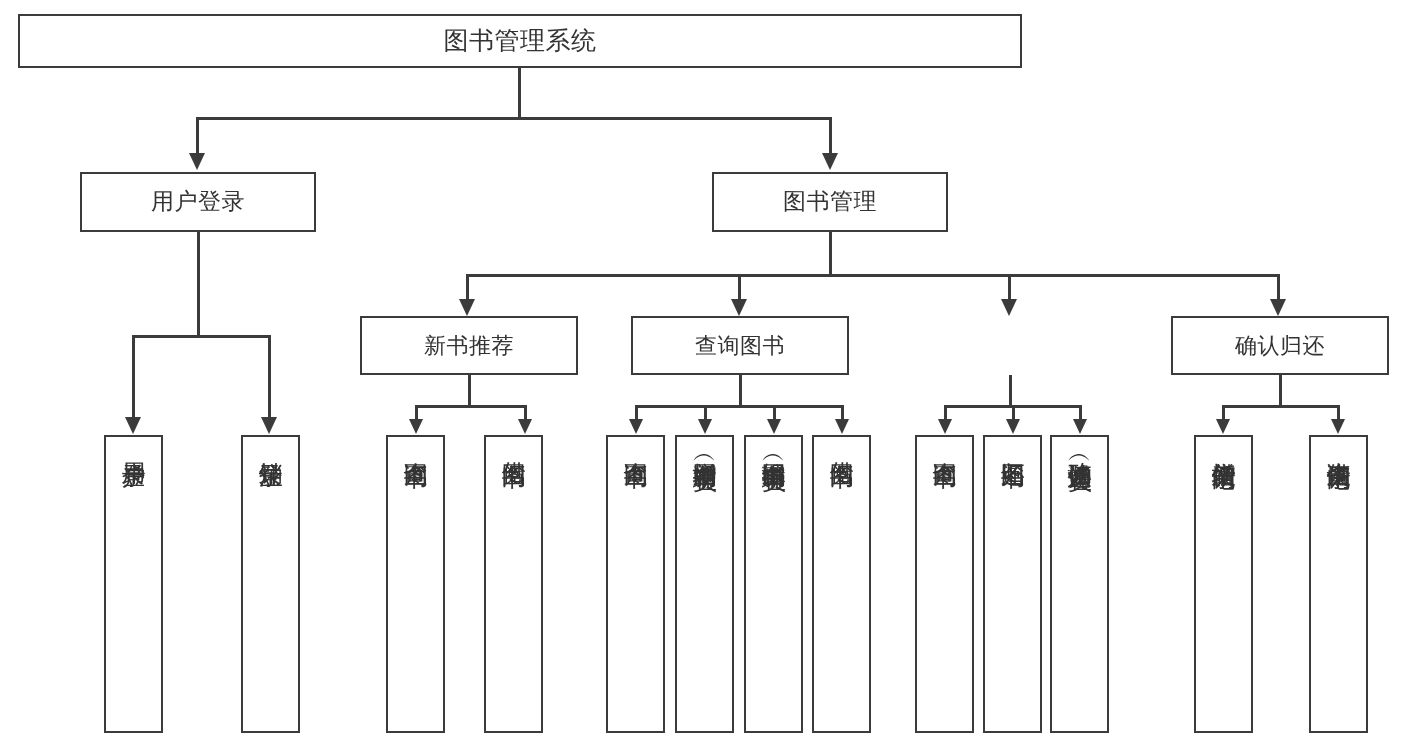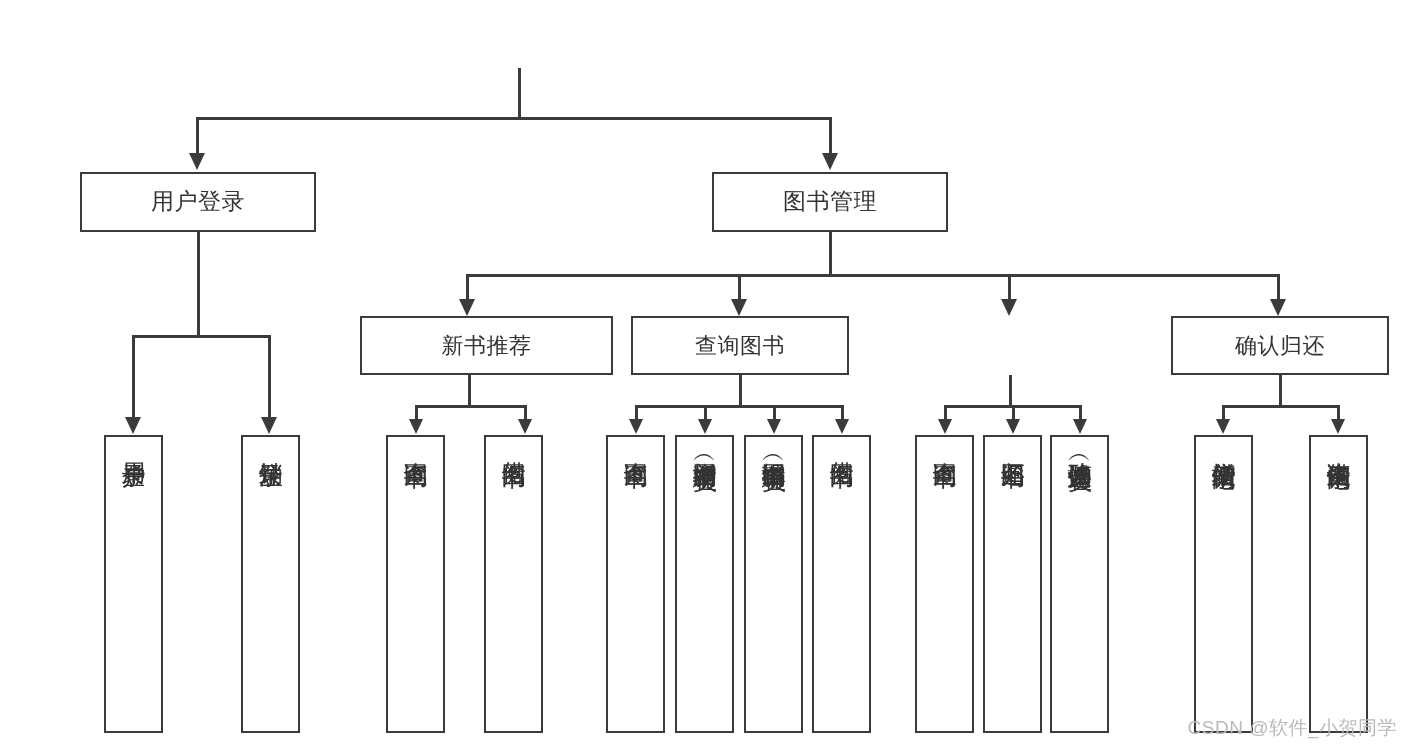--- a/index.html
+++ b/index.html
@@ -79,20 +79,23 @@
     color: #b9b9b9;
     letter-spacing: 0.5px;
     white-space: nowrap;
   }
 </style>
 </head>
 <body>
 
 <div id="canvas">
 
+  <div class="node node-root" style="left:18px; top:14px; width:1004px; height:54px;">
+    <span class="label">图书管理系统</span>
+  </div>
 
   <div class="edge edge-v" style="left:518px; top:68px; width:3px; height:49px;"></div>
   <div class="edge edge-h" style="left:196px; top:117px; width:636px; height:3px;"></div>
   <div class="edge edge-v" style="left:196px; top:117px; width:3px; height:36px;"></div>
   <div class="edge edge-v" style="left:829px; top:117px; width:3px; height:36px;"></div>
   <div class="arrow" style="left:189px; top:153px;"></div>
   <div class="arrow" style="left:822px; top:153px;"></div>
 
   <div class="node node-l1" style="left:80px; top:172px; width:236px; height:60px;">
     <span class="label">用户登录</span>
@@ -112,21 +115,21 @@
   <div class="edge edge-h" style="left:466px; top:274px; width:814px; height:3px;"></div>
   <div class="edge edge-v" style="left:466px; top:274px; width:3px; height:25px;"></div>
   <div class="edge edge-v" style="left:738px; top:274px; width:3px; height:25px;"></div>
   <div class="edge edge-v" style="left:1008px; top:274px; width:3px; height:25px;"></div>
   <div class="edge edge-v" style="left:1277px; top:274px; width:3px; height:25px;"></div>
   <div class="arrow" style="left:459px; top:299px;"></div>
   <div class="arrow" style="left:731px; top:299px;"></div>
   <div class="arrow" style="left:1001px; top:299px;"></div>
   <div class="arrow" style="left:1270px; top:299px;"></div>
 
-  <div class="node node-l2" style="left:360px; top:316px; width:253px; height:59px;">
+  <div class="node node-l2" style="left:360px; top:316px; width:218px; height:59px;">
     <span class="label">新书推荐</span>
   </div>
   <div class="node node-l2" style="left:631px; top:316px; width:218px; height:59px;">
     <span class="label">查询图书</span>
   </div>
   <div class="node node-l2" style="left:1171px; top:316px; width:218px; height:59px;">
     <span class="label">确认归还</span>
   </div>
 
   <div class="edge edge-v" style="left:468px; top:375px; width:3px; height:30px;"></div>
@@ -200,15 +203,14 @@
     <span class="label">确认归还（管理员）</span>
   </div>
 
   <div class="node node-leaf leaf-tall" style="left:1194px; top:435px; width:59px; height:298px;">
     <span class="label">新增借阅记录</span>
   </div>
   <div class="node node-leaf leaf-tall" style="left:1309px; top:435px; width:59px; height:298px;">
     <span class="label">查询借阅记录</span>
   </div>
 
-  <div class="watermark">CSDN @软件_小贺同学</div>
 
 </div>
 
 </body></html>

